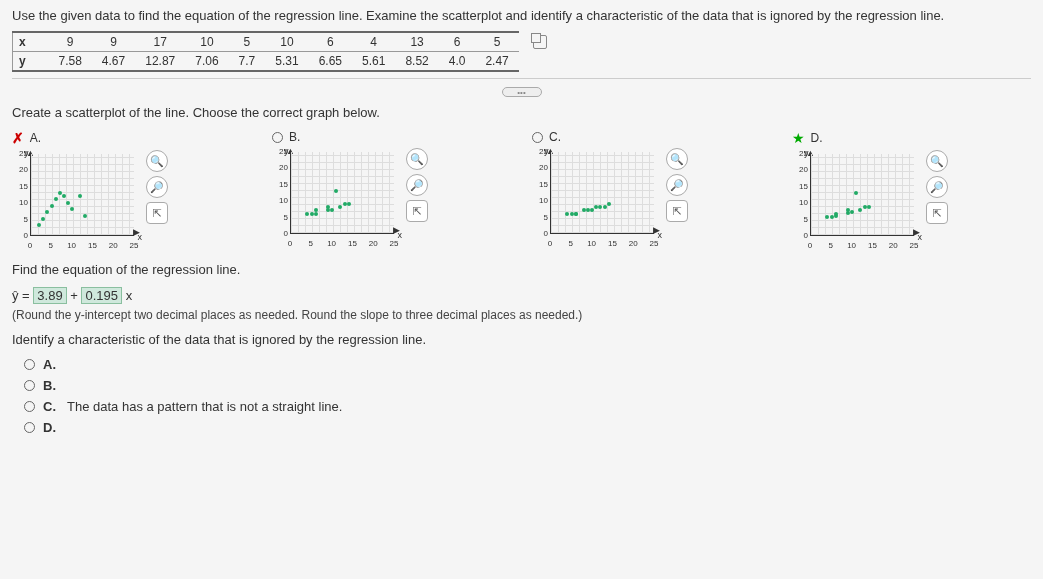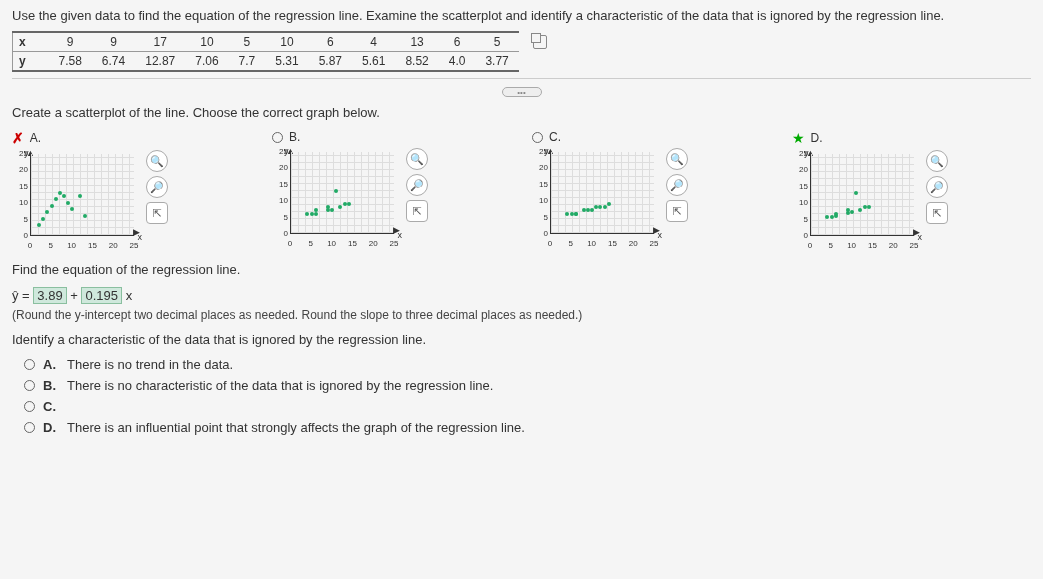--- a/index.html
+++ b/index.html
@@ -124,30 +124,30 @@
     <td>6</td>
     <td>4</td>
     <td>13</td>
     <td>6</td>
     <td>5</td>
     <td style="border:none"><span class="copy-icon"></span></td>
   </tr>
   <tr>
     <td>y</td>
     <td>7.58</td>
-    <td>6.74</td>
+    <td>4.67</td>
     <td>12.87</td>
     <td>7.06</td>
     <td>7.7</td>
     <td>5.31</td>
-    <td>5.87</td>
+    <td>6.65</td>
     <td>5.61</td>
     <td>8.52</td>
     <td>4.0</td>
-    <td>3.77</td>
+    <td>2.47</td>
     <td style="border:none"></td>
   </tr>
 </tbody>
   </table>
 
 <hr class="thin">
 <div class="collapse-handle">•••</div>
 
 <div class="subq">Create a scatterplot of the line. Choose the correct graph below.</div>
 
@@ -344,29 +344,27 @@
   <span> x</span>
 </div>
 <div class="hint">(Round the y-intercept two decimal places as needed. Round the slope to three decimal places as needed.)</div>
 
 <div class="subq">Identify a characteristic of the data that is ignored by the regression line.</div>
 
 <div class="mc-list">
   <div class="mc-opt">
     <span class="radio"></span>
     <span class="mc-letter">A.</span>
-    <span>There is no trend in the data.</span>
   </div>
   <div class="mc-opt">
     <span class="radio"></span>
     <span class="mc-letter">B.</span>
-    <span>There is no characteristic of the data that is ignored by the regression line.</span>
   </div>
   <div class="mc-opt">
     <span class="radio"></span>
     <span class="mc-letter">C.</span>
+    <span>The data has a pattern that is not a straight line.</span>
   </div>
   <div class="mc-opt">
     <span class="radio"></span>
     <span class="mc-letter">D.</span>
-    <span>There is an influential point that strongly affects the graph of the regression line.</span>
   </div>
 </div>
 
 </body></html>

